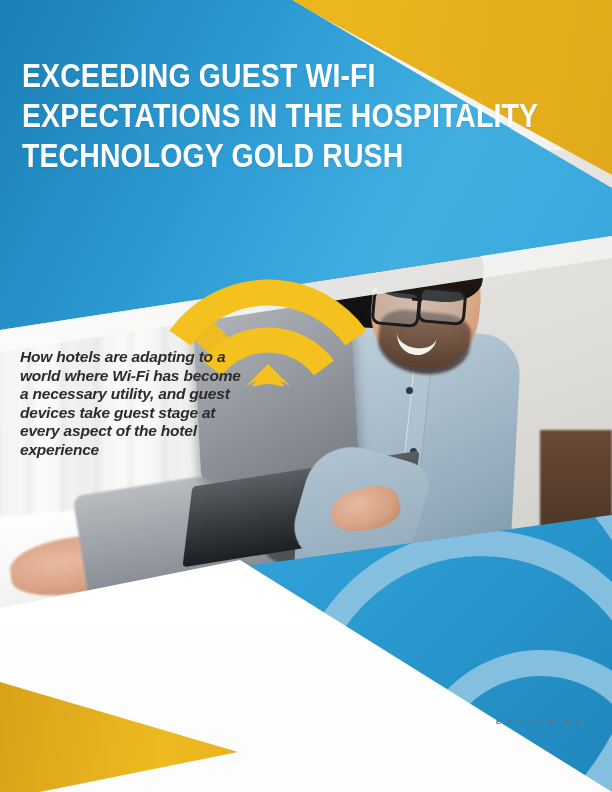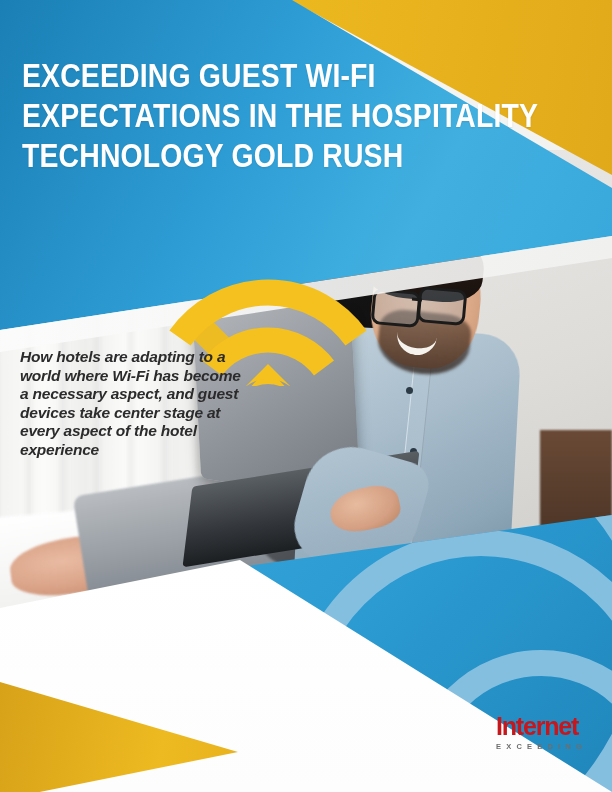--- a/index.html
+++ b/index.html
@@ -331,22 +331,19 @@
       <path d="M76 142 A36 36 0 0 1 124 142 L100 118 Z" fill="#F5C11E"></path>
     </svg>
   </div>
 
   <div class="title">
     <span class="ln">EXCEEDING GUEST WI-FI</span>
     <span class="ln">EXPECTATIONS IN THE HOSPITALITY</span>
     <span class="ln">TECHNOLOGY GOLD RUSH</span>
   </div>
 
-  <div class="subtitle">How hotels are adapting to a world where Wi-Fi has become a necessary aspect, and guest devices take center stage at every aspect of the hotel experience</div>
+  <div class="subtitle">How hotels are adapting to a world where Wi-Fi has become a necessary utility, and guest devices take guest stage at every aspect of the hotel experience</div>
 
   <div class="logo">
-    <div class="logo-row">
-      <span class="logo-word l2">Internet</span>
-    </div>
     <div class="logo-services">EXCEEDING</div>
   </div>
 
 </div>
 
 </body></html>

